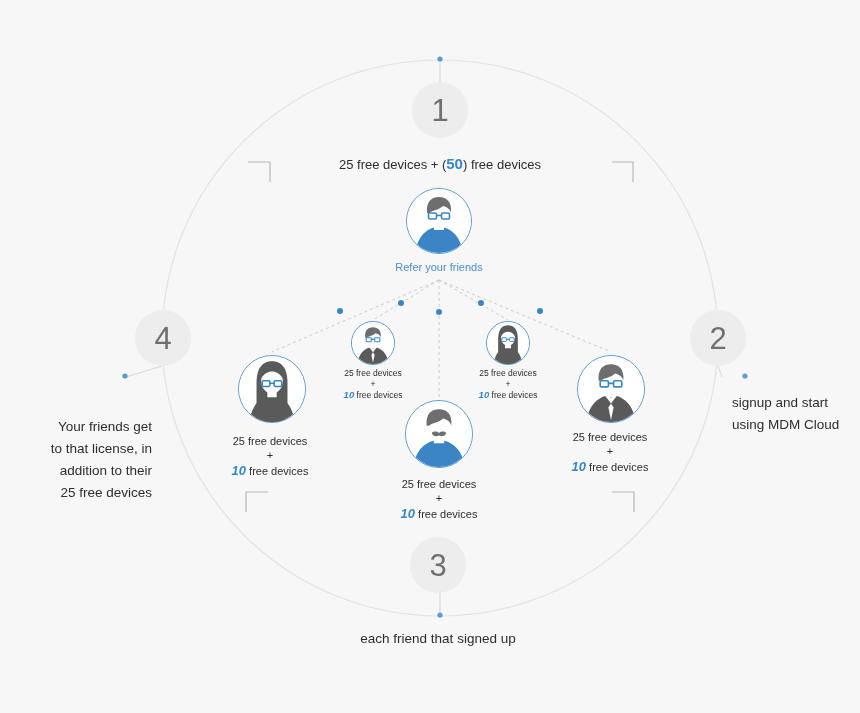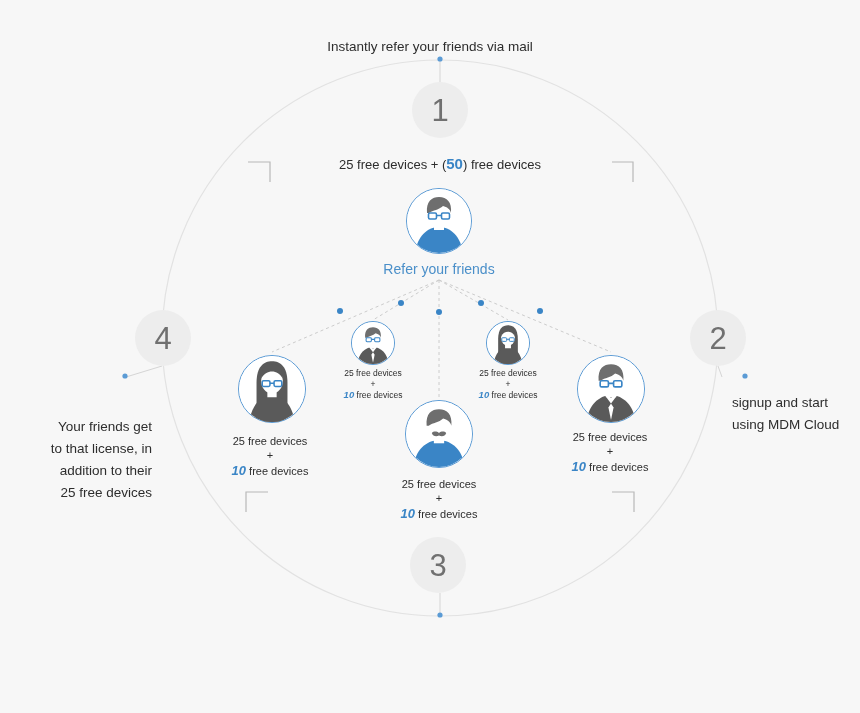--- a/index.html
+++ b/index.html
@@ -141,21 +141,21 @@
   #label-left   { left: 185px; top: 435px; }
   #label-right  { left: 525px; top: 431px; }
   #label-bottom { left: 354px; top: 478px; }
 
   #refer-label {
     position: absolute;
     left: 339px;
     top: 261px;
     width: 200px;
     text-align: center;
-    font-size: 14px;
+    font-size: 11px;
     color: #4a8fc9;
   }
 </style>
 </head>
 <body>
 
 <div id="stage">
 
   <svg class="bg-svg" viewBox="0 0 860 713">
 
@@ -197,28 +197,28 @@
       <circle cx="481" cy="303" r="3"></circle>
       <circle cx="540" cy="311" r="3"></circle>
     </g>
   </svg>
 
   <div class="step-circle" id="step-1">1</div>
   <div class="step-circle" id="step-2">2</div>
   <div class="step-circle" id="step-3">3</div>
   <div class="step-circle" id="step-4">4</div>
 
-  <div class="caption" id="caption-top">Instantly refer your friends via mail</div>
 
   <div class="caption" id="caption-right">
     <div>signup and start</div>
     <div>using MDM Cloud</div>
   </div>
 
   <div class="caption" id="caption-bottom">
+    <div>each friend that signed up</div>
   </div>
 
   <div class="caption" id="caption-left">
     <div>Your friends get</div>
     <div>to that license, in</div>
     <div>addition to their</div>
     <div>25 free devices</div>
   </div>
 
   <div id="headline">

